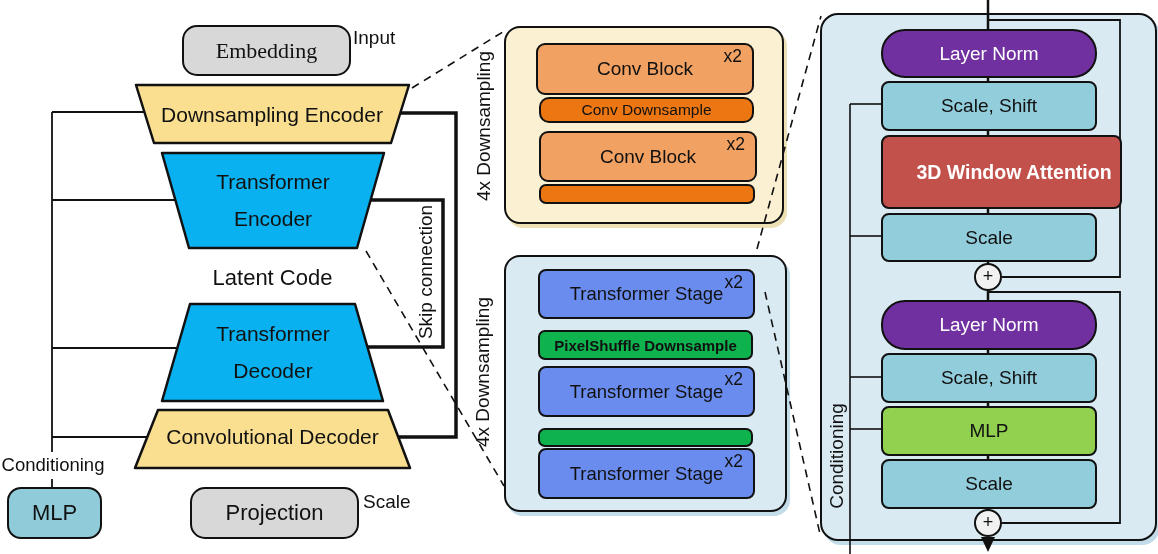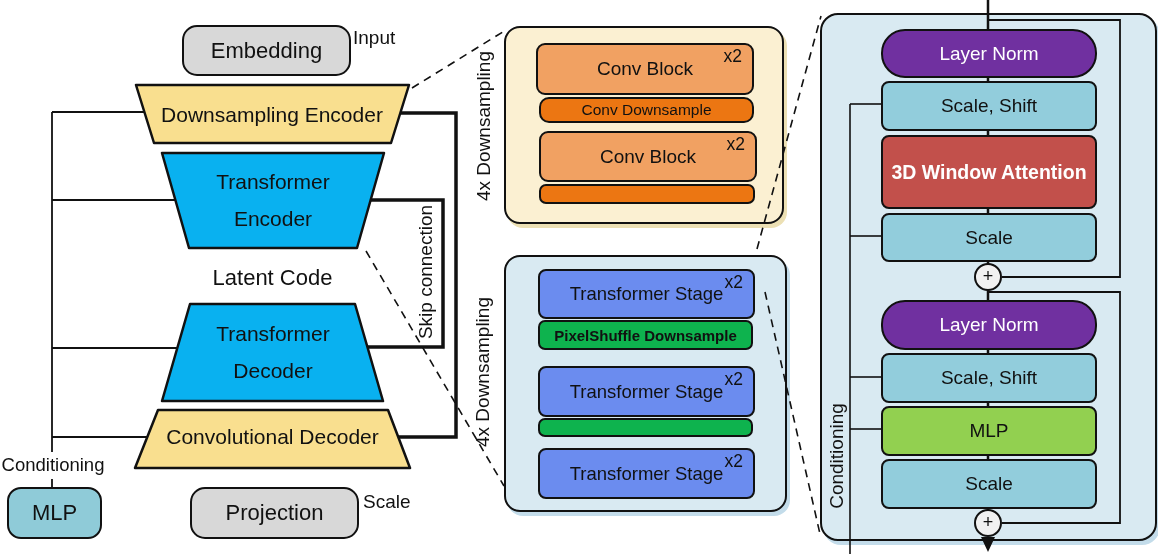--- a/index.html
+++ b/index.html
@@ -13,21 +13,21 @@
   #cream-panel{left:504px;top:26px;width:276px;height:194px;background:#FBF0D2;border-radius:16px;box-shadow:3px 4px 0 #ece0b4;}
   #mid-blue-panel{left:504px;top:255px;width:279px;height:253px;background:#D9EAF2;border-radius:16px;box-shadow:3px 4px 0 #c3dcea;}
   #right-panel{left:820px;top:13px;width:333px;height:524px;background:#D9EAF2;border-radius:18px;box-shadow:3px 4px 0 #c3dcea;}
   
   .box{position:absolute;border:2.5px solid #111;display:flex;align-items:center;justify-content:center;text-align:center;z-index:3;}
   .rounded{border-radius:15px;background:#D8D8D8;font-size:22px;}
   
   .conv-block{background:#F1A162;border-radius:9px;font-size:19px;}
   .downsample-o{background:#EC7612;border-radius:7px;border-width:2px;font-size:15.5px;}
   .ts{background:#6B8CEF;border-radius:8px;font-size:18.5px;}
-  .green{background:#0EB34E;border-radius:7px;border-width:2px;font-size:15px;font-weight:600;}
+  .green{background:#0EB34E;border-radius:7px;border-width:2px;font-size:15px;font-weight:600;margin-top:10px;}
   .mult{position:absolute;right:10px;top:1px;font-size:17.5px;color:#111;font-weight:400;}
   
   .rb{left:881px;width:212px;border-radius:8px;font-size:19px;}
   .purple{background:#7030A0;color:#fff;border-radius:24px;}
   .lblue{background:#92CDDC;color:#111;}
   .red{background:#C2504B;color:#fff;font-weight:bold;font-size:19.5px;}
   .grn{background:#92D050;color:#111;}
   
   .lab{position:absolute;z-index:3;white-space:nowrap;}
   .rot{transform:translate(-50%,-50%) rotate(-90deg);transform-origin:center;font-size:19px;}
@@ -82,21 +82,21 @@
       <path d="M850 104 H881" stroke-width="1.6"></path>
       <path d="M850 236 H881" stroke-width="1.6"></path>
       <path d="M850 377 H881" stroke-width="1.6"></path>
       <path d="M850 429 H881" stroke-width="1.6"></path>
     </g>
     <path d="M981 537 L995 537 L988 552 Z" fill="#111" stroke="none"></path>
     <circle cx="988" cy="277" r="13" fill="#F1F1F1" stroke="#111" stroke-width="2"></circle>
     <circle cx="988" cy="523" r="13" fill="#F1F1F1" stroke="#111" stroke-width="2"></circle>
   </svg>
 
-  <div class="box rounded" style="left:182px;top:25px;width:165px;height:47px;">
+  <div class="box rounded" style="left:182px;top:25px;width:165px;height:47px;font-family:Liberation Serif, serif;">
     <span>Embedding</span>
   </div>
   <div class="lab" style="left:353px;top:27px;font-size:19px;">Input</div>
 
   <div class="tzlab" style="left:137px;top:85px;width:270px;height:58px;">Downsampling Encoder</div>
 
   <div class="tzlab" style="left:162px;top:158px;width:222px;height:84px;">
     <span>Transformer</span>
     <span>Encoder</span>
   </div>
@@ -155,21 +155,21 @@
   </div>
 
   <div class="lab rot" style="left:837px;top:456px;">Conditioning</div>
 
   <div class="box rb purple" style="top:29px;height:45px;">
     <span>Layer Norm</span>
   </div>
   <div class="box rb lblue" style="top:81px;height:46px;">
     <span>Scale, Shift</span>
   </div>
-  <div class="box rb red" style="top:135px;height:70px;">
+  <div class="box rb red" style="top:135px;height:70px;padding-left:25px;">
     <span>3D Window Attention</span>
   </div>
   <div class="box rb lblue" style="top:213px;height:45px;">
     <span>Scale</span>
   </div>
   <span class="plus" style="left:988px;top:277px;">+</span>
   <div class="box rb purple" style="top:300px;height:46px;">
     <span>Layer Norm</span>
   </div>
   <div class="box rb lblue" style="top:353px;height:46px;">

